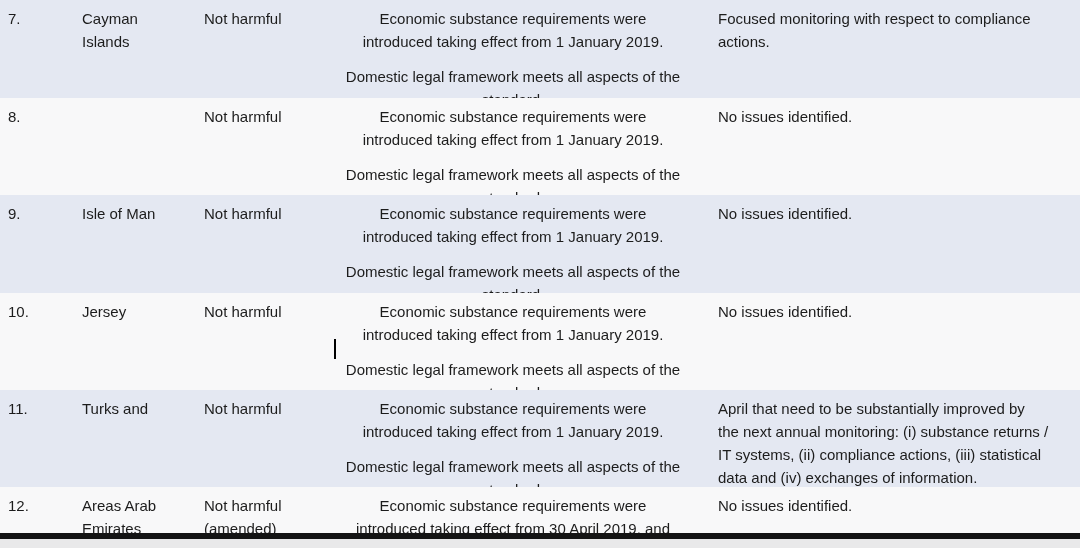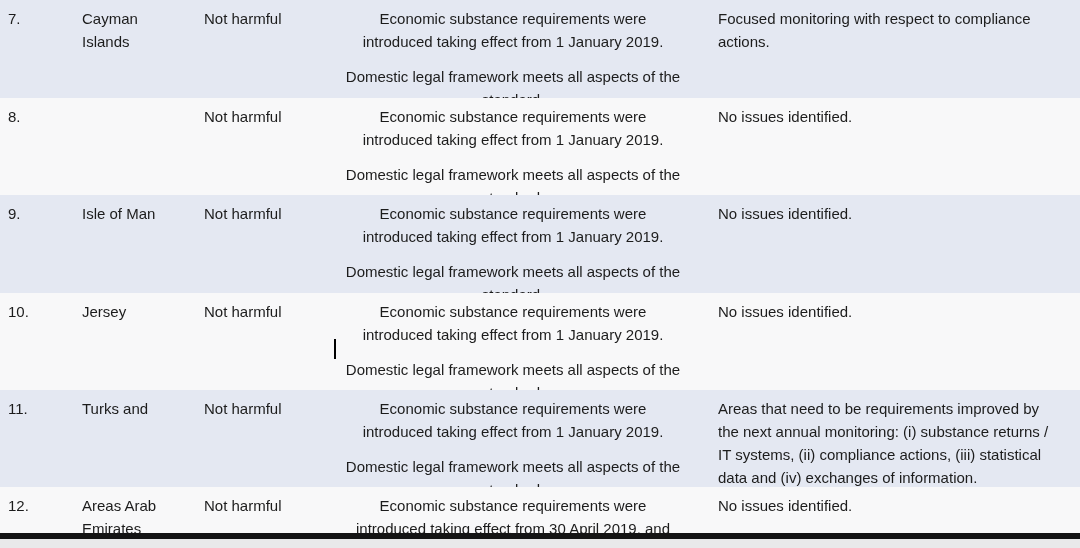--- a/index.html
+++ b/index.html
@@ -142,37 +142,38 @@
     <div class="cell c-status">
       <span class="line">Not harmful</span>
     </div>
     <div class="cell c-desc">
       <span class="line">Economic substance requirements were</span>
       <span class="line">introduced taking effect from 1 January 2019.</span>
       <span class="line para2">Domestic legal framework meets all aspects of the</span>
       <span class="line">standard.</span>
     </div>
     <div class="cell c-mon">
-      <span class="line">Areas that need to be requirements improved by</span>
+      <span class="line">April that need to be substantially improved by</span>
       <span class="line">the next annual monitoring: (i) substance returns /</span>
       <span class="line">IT systems, (ii) compliance actions, (iii) statistical</span>
       <span class="line">data and (iv) exchanges of information.</span>
     </div>
   </div>
 
   <div class="row plain r12">
     <div class="cell c-num">
       <span class="line">12.</span>
     </div>
     <div class="cell c-jur">
       <span class="line">Areas Arab</span>
       <span class="line">Emirates</span>
     </div>
     <div class="cell c-status">
       <span class="line">Not harmful</span>
+      <span class="line">(amended)</span>
     </div>
     <div class="cell c-desc">
       <span class="line">Economic substance requirements were</span>
       <span class="line">introduced taking effect from 30 April 2019, and</span>
     </div>
     <div class="cell c-mon">
       <span class="line">No issues identified.</span>
     </div>
   </div>
 

